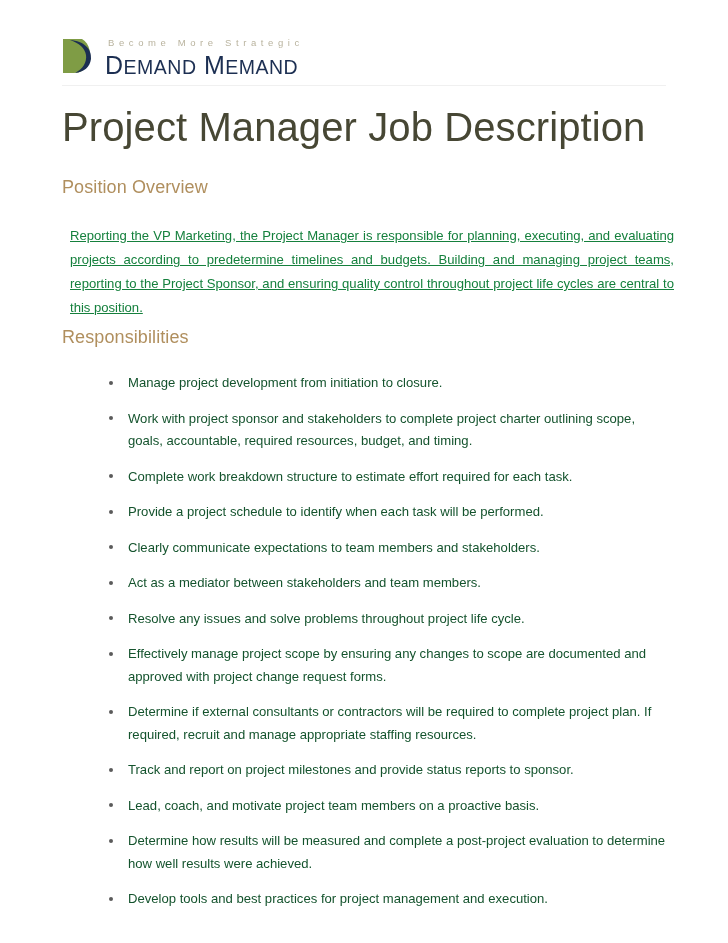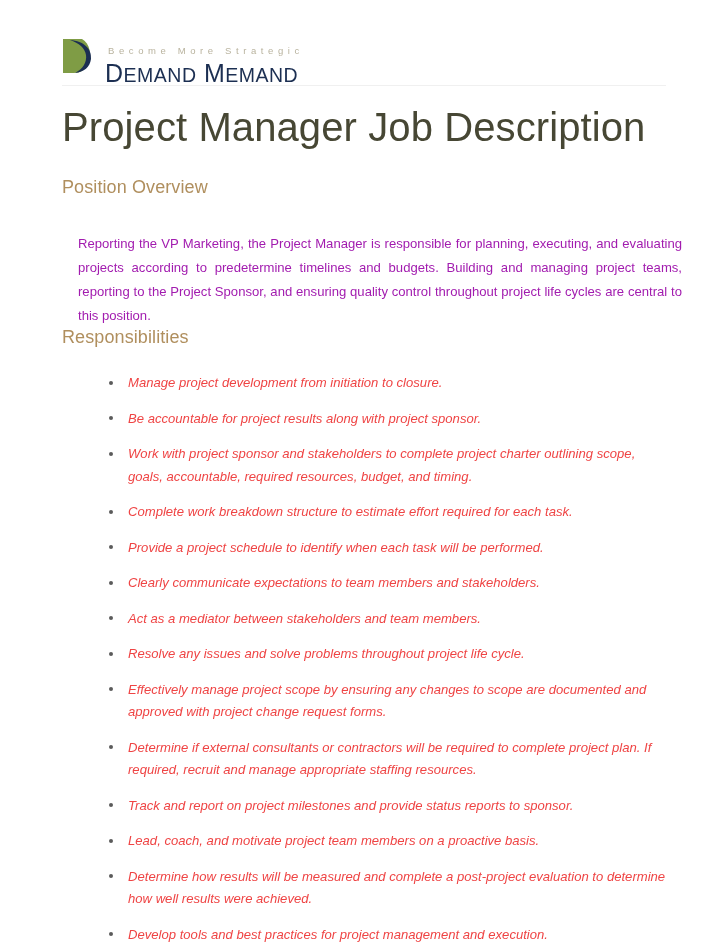--- a/index.html
+++ b/index.html
@@ -39,21 +39,20 @@
     height: 36px;
     flex: 0 0 34px;
     margin-top: 2px;
   }
   .logo-mark svg { display: block; }
   .logo-text {
     margin-left: 9px;
     display: flex;
     flex-direction: column;
     justify-content: flex-start;
-    margin-top: 8px;
   }
   .logo-tagline {
     font-family: "Liberation Sans", sans-serif;
     font-size: 9.5px;
     letter-spacing: 4.6px;
     color: #b9b39e;
     line-height: 1;
     margin: 2px 0 0 3px;
     white-space: nowrap;
   }
@@ -113,43 +112,43 @@
   }
 
   
   .overview-para {
     position: absolute;
     left: 62px;
     top: 216px;
     width: 604px;
     font-size: 13.1px;
     line-height: 24px;
-    color: #a21caf;
+    color: #15803d;
     text-align: justify;
-    margin: 16px;
+    margin: 8px;
+    text-decoration: underline;
   }
 
   
   .resp-list {
     position: absolute;
     left: 62px;
     top: 372px;
     width: 604px;
     margin: 0;
     padding: 0;
     list-style: none;
   }
   .resp-list li {
     position: relative;
     padding-left: 66px;
     margin-bottom: 13px;
     font-size: 13.1px;
     line-height: 22.5px;
-    color: #ef4444;
-    font-style: italic;
+    color: #14532d;
   }
   .resp-list li .bullet {
     position: absolute;
     left: 47px;
     top: 8.5px;
     width: 4px;
     height: 4px;
     border-radius: 50%;
     background: #5b5b5b;
   }
@@ -187,24 +186,20 @@
   <p class="overview-para">Reporting the VP Marketing, the Project Manager is responsible for planning, executing, and evaluating projects according to predetermine timelines and budgets.  Building and managing project teams, reporting to the Project Sponsor, and ensuring quality control throughout project life cycles are central to this position.</p>
 
   <h2 class="section-head responsibilities">Responsibilities</h2>
   <ul class="resp-list">
     <li>
         <span class="bullet"></span>
         <span class="li-text">Manage project development from initiation to closure.</span>
       </li>
     <li>
         <span class="bullet"></span>
-        <span class="li-text">Be accountable for project results along with project sponsor.</span>
-      </li>
-    <li>
-        <span class="bullet"></span>
         <span class="li-text">Work with project sponsor and stakeholders to complete project charter outlining scope, goals, accountable, required resources, budget, and timing.</span>
       </li>
     <li>
         <span class="bullet"></span>
         <span class="li-text">Complete work breakdown structure to estimate effort required for each task.</span>
       </li>
     <li>
         <span class="bullet"></span>
         <span class="li-text">Provide a project schedule to identify when each task will be performed.</span>
       </li>

